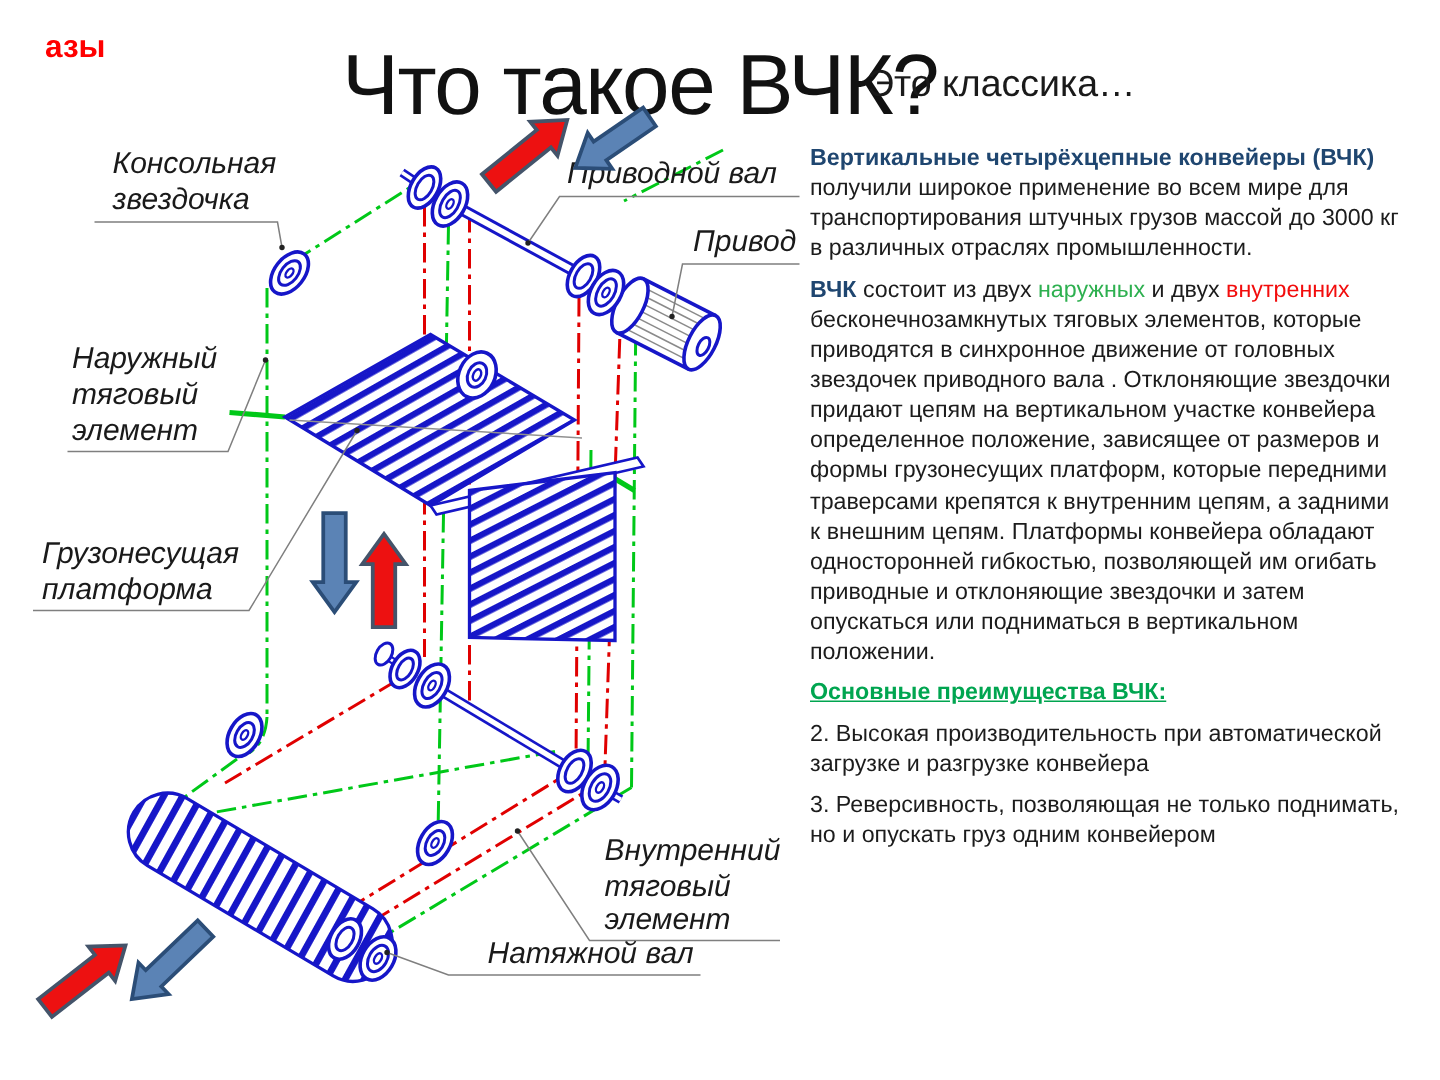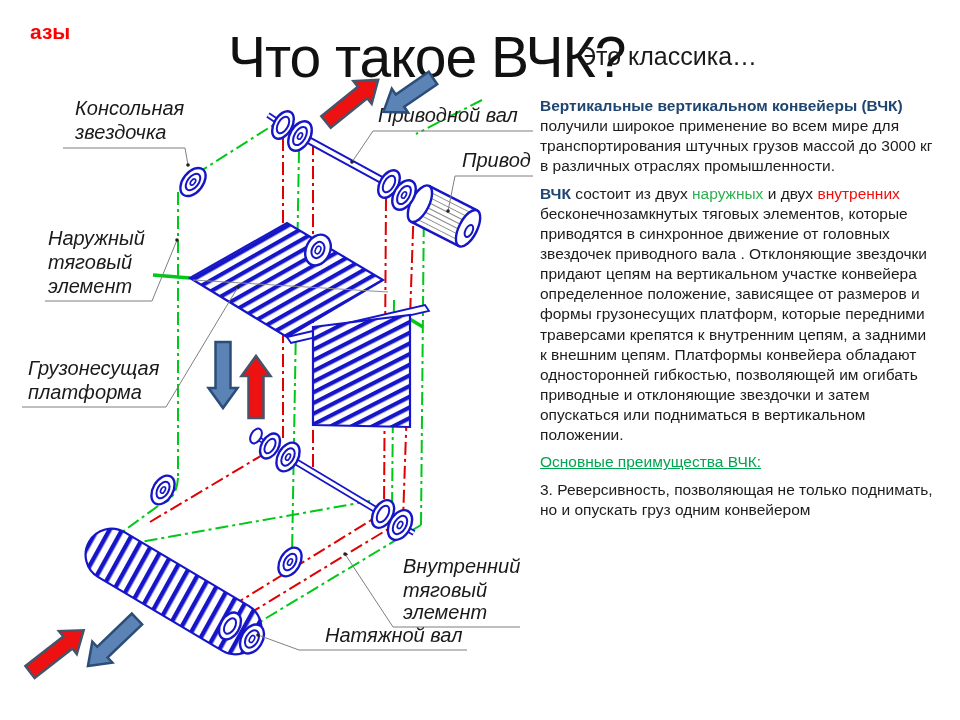--- a/index.html
+++ b/index.html
@@ -11,21 +11,21 @@
          letter-spacing:-1px;white-space:nowrap;}
   .subtitle{position:absolute;left:578px;top:42px;font-size:25px;color:#1a1a1a;white-space:nowrap;}
   .diagram-svg{position:absolute;left:0;top:70px;}
   .textcol{position:absolute;left:540px;top:96px;width:394px;font-size:15.5px;
            line-height:1.3;color:#1c1c1c;}
   .p{margin:0 0 7px 0;}
   .seg-plain{color:#1c1c1c;}
   .seg-navy{color:#1f4670;font-weight:700;}
   .seg-green{color:#2eb050;}
   .seg-red{color:#f20d0d;margin-top:12px;}
-  .seg-green_u{color:#00a550;text-decoration:underline;}
+  .seg-green_u{color:#00a550;text-decoration:underline;font-weight:bold;}
   .dlabel{font-family:"Liberation Sans",sans-serif;font-style:italic;font-size:20px;fill:#1a1a1a;}
 </style>
 </head>
 <body>
 
 <div class="slide">
   <span class="tag">азы</span>
   <span class="title">Что такое ВЧК?</span>
   <span class="subtitle">Это классика…</span>
 
@@ -260,18 +260,19 @@
     </g>
     <g transform="translate(30,602) rotate(-37.9)">
       <path d="M0,-7.5 L48,-7.5 L48,-14.5 L68,0 L48,14.5 L48,7.5 L0,7.5 Z" fill="#ed1111" stroke="#44546a" stroke-width="2.5"></path>
     </g>
     <g transform="translate(137,549) rotate(136.2)">
       <path d="M0,-7.5 L48,-7.5 L48,-14.5 L68,0 L48,14.5 L48,7.5 L0,7.5 Z" fill="#5b83b5" stroke="#2b4d77" stroke-width="2.5"></path>
     </g>
   </svg>
 
   <div class="textcol">
-    <div class="p"><span class="seg-navy">Вертикальные вертикальном конвейеры (ВЧК)</span><span class="seg-plain"> получили широкое применение  во всем мире для транспортирования  штучных грузов массой до 3000 кг в различных  отраслях промышленности.</span></div>
+    <div class="p"><span class="seg-navy">Вертикальные четырёхцепные конвейеры (ВЧК)</span><span class="seg-plain"> получили широкое применение  во всем мире для транспортирования  штучных грузов массой до 3000 кг в различных  отраслях промышленности.</span></div>
     <div class="p"><span class="seg-navy">ВЧК</span><span class="seg-plain"> состоит из двух </span><span class="seg-green">наружных</span><span class="seg-plain"> и двух </span><span class="seg-red">внутренних</span><span class="seg-plain"> бесконечнозамкнутых  тяговых элементов, которые приводятся в синхронное движение  от  головных звездочек  приводного вала . Отклоняющие звездочки  придают цепям на вертикальном участке конвейера  определенное  положение, зависящее  от размеров и формы грузонесущих платформ, которые передними  траверсами крепятся  к внутренним  цепям, а задними  к внешним  цепям. Платформы конвейера  обладают односторонней  гибкостью, позволяющей  им огибать  приводные  и отклоняющие  звездочки  и затем опускаться  или подниматься  в вертикальном положении.</span></div>
     <div class="p"><span class="seg-green_u">Основные  преимущества  ВЧК:</span></div>
+    <div class="p"><span class="seg-plain">2. Высокая  производительность  при автоматической  загрузке  и разгрузке  конвейера</span></div>
     <div class="p"><span class="seg-plain">3. Реверсивность,  позволяющая  не только поднимать, но и опускать груз одним  конвейером</span></div>
   </div>
 </div>
 
 </body></html>

